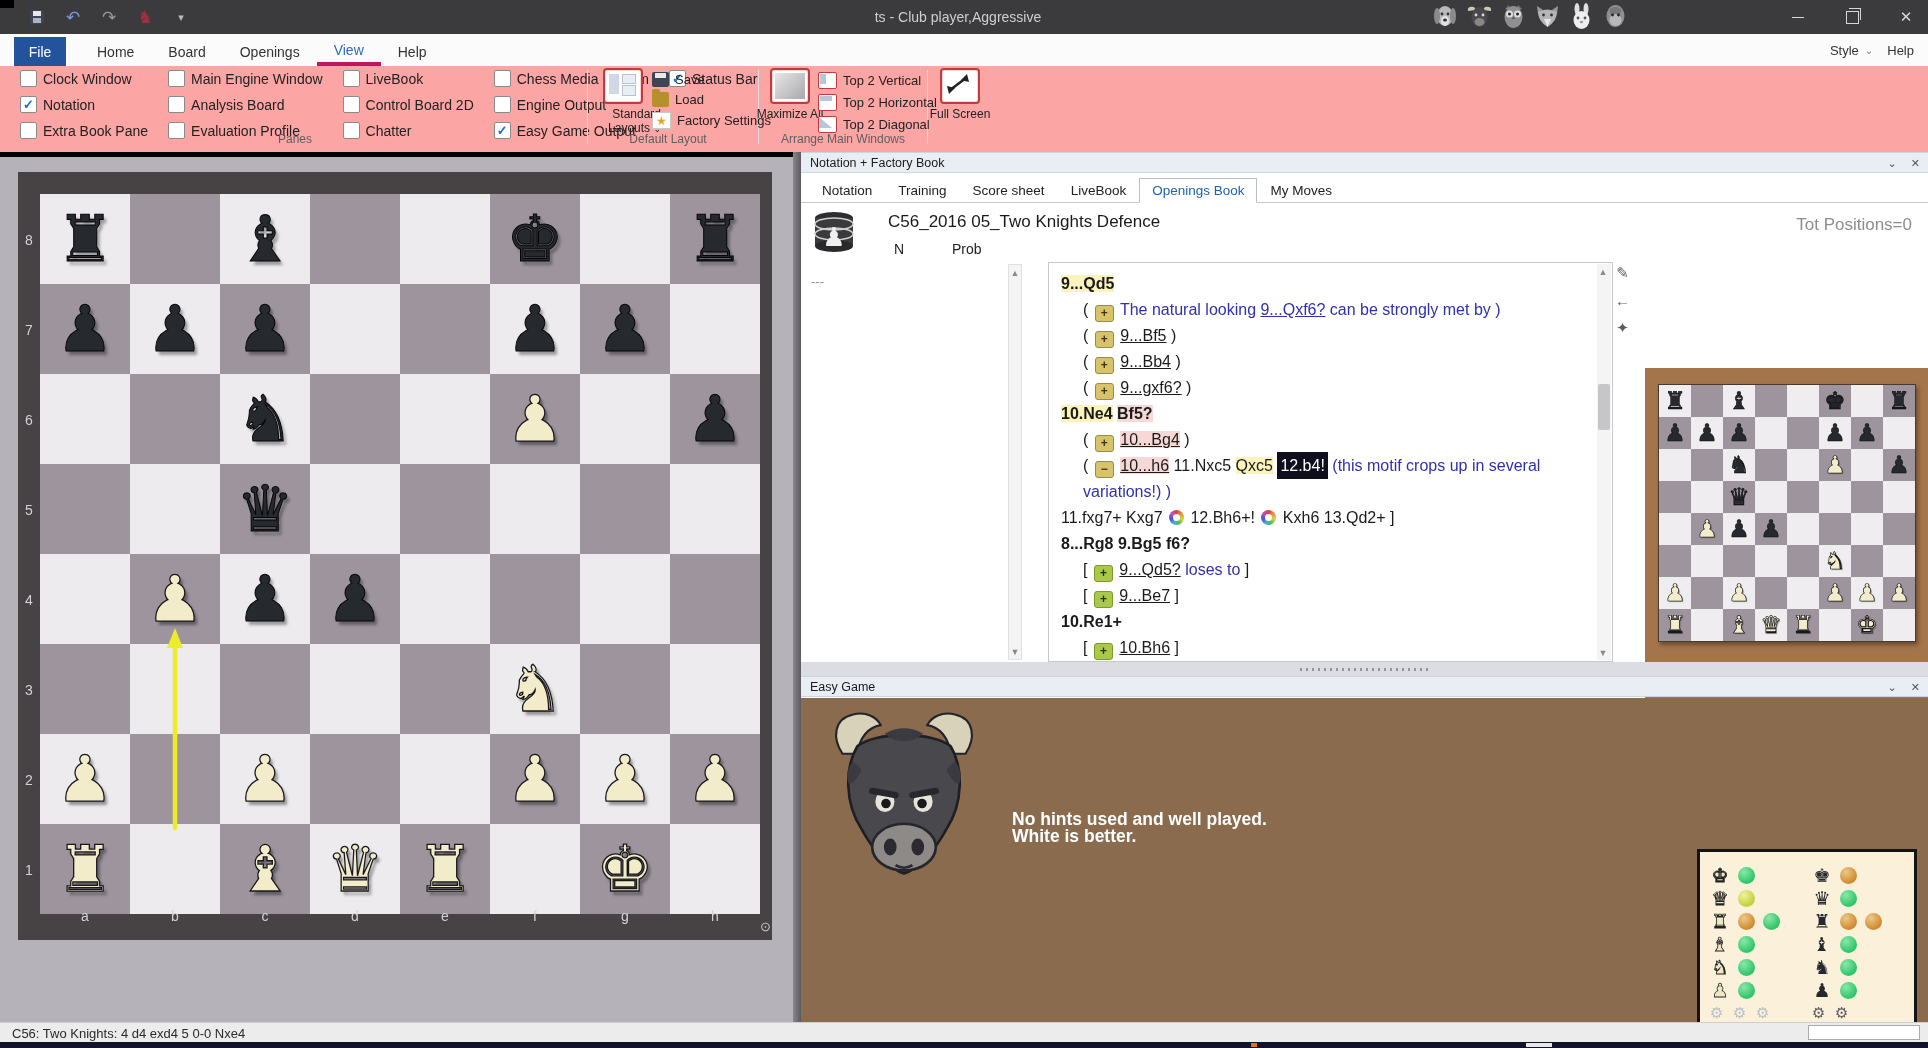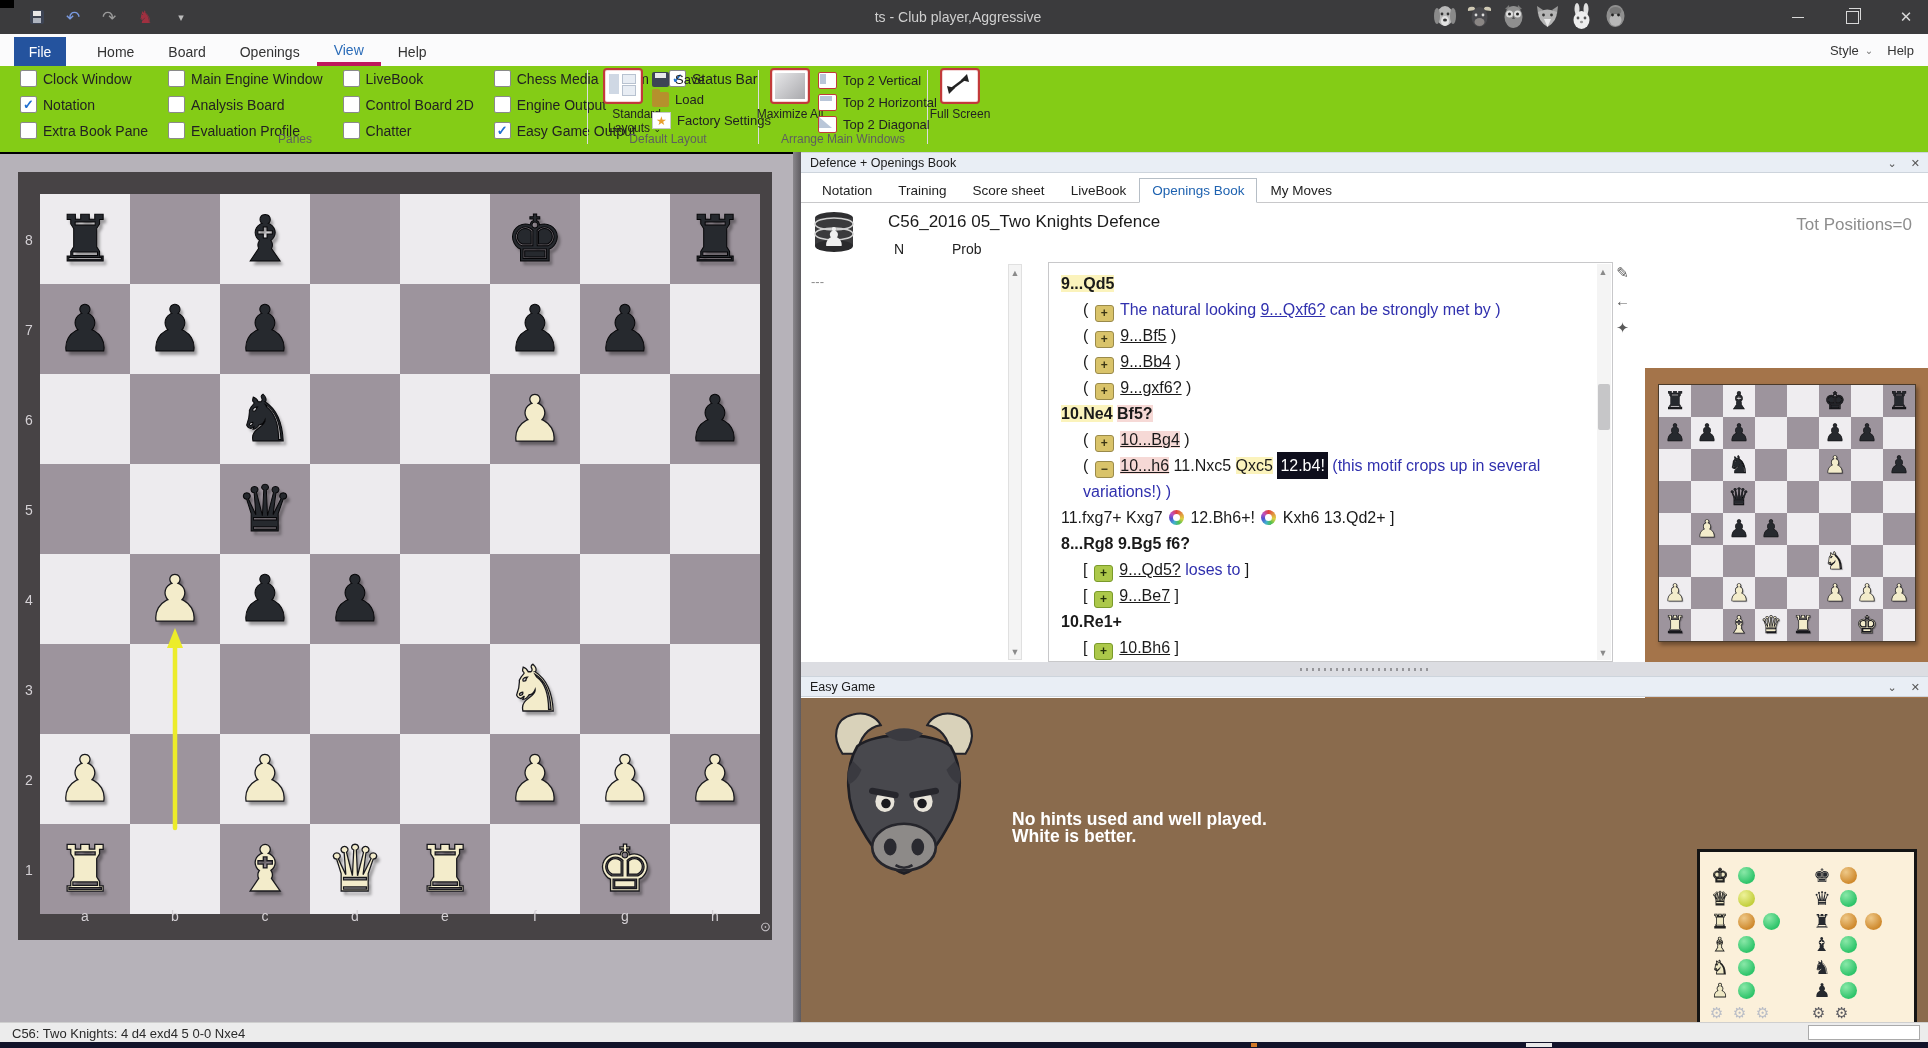--- a/index.html
+++ b/index.html
@@ -18,21 +18,21 @@
   .restore-box{width:11px;height:11px;border:1.4px solid #d8d8d8;position:relative;}
   .restore-box:before{content:"";position:absolute;left:2px;top:-4px;width:11px;height:11px;border:1.4px solid #d8d8d8;border-left:none;border-bottom:none;}
   .min-line{width:12px;height:0;border-top:1.6px solid #d8d8d8;}
   
   #tabrow{left:0;top:34px;width:1928px;height:32px;background:#fbfbfc;}
   #file-tab{left:14px;top:37px;width:52px;height:29px;background:#24539e;color:#fff;display:flex;align-items:center;justify-content:center;font-size:14px;}
   #rtabs{left:80px;top:37px;height:29px;display:flex;gap:0;}
   .rtab{padding:0 17px;display:flex;align-items:center;font-size:14px;color:#333;}
   .rtab.active{color:#2b6cb8;border-bottom:4px solid #be185d;}
   #style-help{right:14px;top:37px;height:26px;display:flex;align-items:center;gap:6px;font-size:13px;color:#333;}
-  #ribbon{left:0;top:66px;width:1928px;height:86px;background:#84cc16;border-bottom:2px solid #000000;}
+  #ribbon{left:0;top:66px;width:1928px;height:86px;background:#fca5a5;border-bottom:5px solid #000000;}
   .rsep{position:absolute;top:4px;width:1px;height:74px;background:#dcdcde;}
   #panes-cols{position:absolute;left:20px;top:4px;display:flex;gap:20px;}
   .cbcol{display:flex;flex-direction:column;gap:9px;}
   .cb{display:flex;align-items:center;gap:6px;font-size:14px;color:#222;white-space:nowrap;}
   .cbbox{width:15px;height:15px;background:#fff;border:1px solid #8a8a8a;border-radius:2px;display:flex;align-items:center;justify-content:center;font-size:13px;color:#1f6fd0;font-weight:bold;}
   .grplabel{position:absolute;top:66px;font-size:12px;color:#5f5f5f;transform:translateX(-50%);white-space:nowrap;}
   .bigbtn{position:absolute;top:2px;width:76px;display:flex;flex-direction:column;align-items:center;gap:3px;font-size:12px;color:#222;text-align:right;line-height:14px;}
   .bigicon{width:36px;height:32px;border:2px solid #c23a3a;border-radius:4px;background:#fff;position:relative;box-shadow:inset 0 0 0 1px #f3d6d6;}
   .bigicon .pane-a{position:absolute;left:4px;top:4px;width:10px;height:20px;background:#cfd8e4;}
   .bigicon .pane-b{position:absolute;left:17px;top:4px;width:12px;height:8px;background:#e8edf4;border:1px solid #b8c2d0;}
@@ -516,21 +516,21 @@
       <span class="file-lbl" style="left: 472px;">f</span>
       <span class="file-lbl" style="left: 562px;">g</span>
       <span class="file-lbl" style="left: 652px;">h</span>
     </div>
   <div id="board-circle">⊙</div>
 </div>
 
 <div class="abs" id="pane-divider"></div>
 <div class="abs" id="right-pane">
   <div class="pane-header" style="top:0;">
-    <span>Defence + Openings Book</span>
+    <span>Notation + Factory Book</span>
     <span class="ph-btns">
         <span>⌄</span>
         <span>✕</span>
       </span>
   </div>
   <div id="ntabs">
       <span class="ntab">Notation</span>
       <span class="ntab">Training</span>
       <span class="ntab">Score sheet</span>
       <span class="ntab">LiveBook</span>

